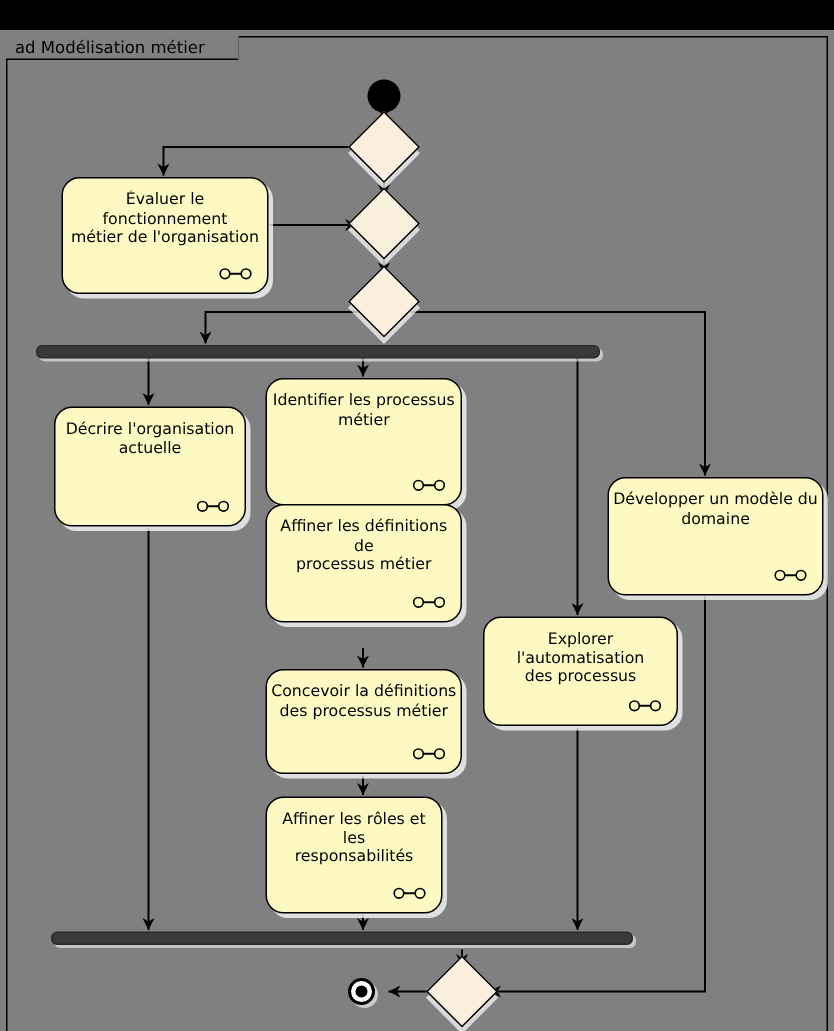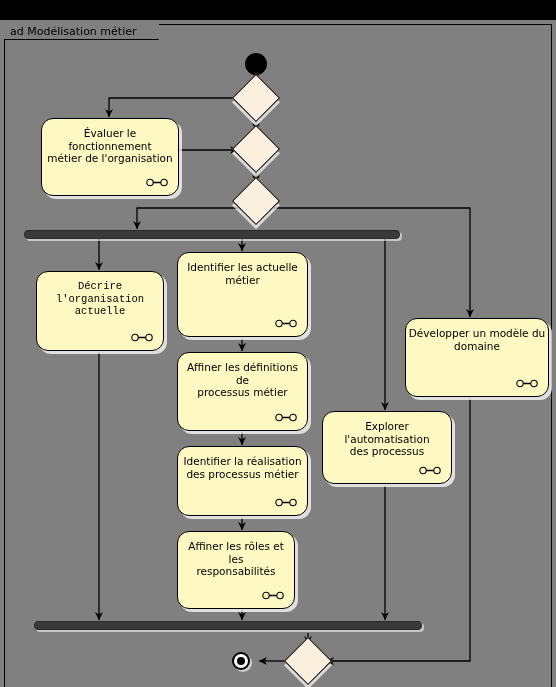--- a/index.html
+++ b/index.html
@@ -181,52 +181,52 @@
 métier de l'organisation</div>
     <svg class="rake" viewBox="0 0 22 9">
       <circle cx="4" cy="4.5" r="3.2" fill="none" stroke="#000" stroke-width="1.1"></circle>
       <circle cx="18" cy="4.5" r="3.2" fill="none" stroke="#000" stroke-width="1.1"></circle>
       <line x1="7.2" y1="4.5" x2="14.8" y2="4.5" stroke="#000" stroke-width="1.3"></line>
     </svg>
   </div>
 
   <div class="bar" style="left:24px;top:210px;width:376px;"></div>
 
-  <div class="node" style="left:36px;top:251px;width:128px;height:80px;font-family:Liberation Mono, monospace;">
+  <div class="node" style="left:36px;top:251px;width:128px;height:80px;">
     <div class="label">Décrire l'organisation
 actuelle</div>
     <svg class="rake" viewBox="0 0 22 9">
       <circle cx="4" cy="4.5" r="3.2" fill="none" stroke="#000" stroke-width="1.1"></circle>
       <circle cx="18" cy="4.5" r="3.2" fill="none" stroke="#000" stroke-width="1.1"></circle>
       <line x1="7.2" y1="4.5" x2="14.8" y2="4.5" stroke="#000" stroke-width="1.3"></line>
     </svg>
   </div>
 
   <div class="node" style="left:177px;top:232px;width:131px;height:85px;">
-    <div class="label">Identifier les actuelle
+    <div class="label">Identifier les processus
 métier</div>
     <svg class="rake" viewBox="0 0 22 9">
       <circle cx="4" cy="4.5" r="3.2" fill="none" stroke="#000" stroke-width="1.1"></circle>
       <circle cx="18" cy="4.5" r="3.2" fill="none" stroke="#000" stroke-width="1.1"></circle>
       <line x1="7.2" y1="4.5" x2="14.8" y2="4.5" stroke="#000" stroke-width="1.3"></line>
     </svg>
   </div>
 
-  <div class="node" style="left:177px;top:332px;width:131px;height:79px;">
+  <div class="node" style="left:177px;top:316px;width:131px;height:79px;">
     <div class="label">Affiner les définitions de
 processus métier</div>
     <svg class="rake" viewBox="0 0 22 9">
       <circle cx="4" cy="4.5" r="3.2" fill="none" stroke="#000" stroke-width="1.1"></circle>
       <circle cx="18" cy="4.5" r="3.2" fill="none" stroke="#000" stroke-width="1.1"></circle>
       <line x1="7.2" y1="4.5" x2="14.8" y2="4.5" stroke="#000" stroke-width="1.3"></line>
     </svg>
   </div>
 
   <div class="node" style="left:177px;top:426px;width:131px;height:70px;">
-    <div class="label">Identifier la réalisation
+    <div class="label">Concevoir la définitions
 des processus métier</div>
     <svg class="rake" viewBox="0 0 22 9">
       <circle cx="4" cy="4.5" r="3.2" fill="none" stroke="#000" stroke-width="1.1"></circle>
       <circle cx="18" cy="4.5" r="3.2" fill="none" stroke="#000" stroke-width="1.1"></circle>
       <line x1="7.2" y1="4.5" x2="14.8" y2="4.5" stroke="#000" stroke-width="1.3"></line>
     </svg>
   </div>
 
   <div class="node" style="left:177px;top:511px;width:118px;height:78px;text-decoration:underline;">
     <div class="label">Affiner les rôles et les

